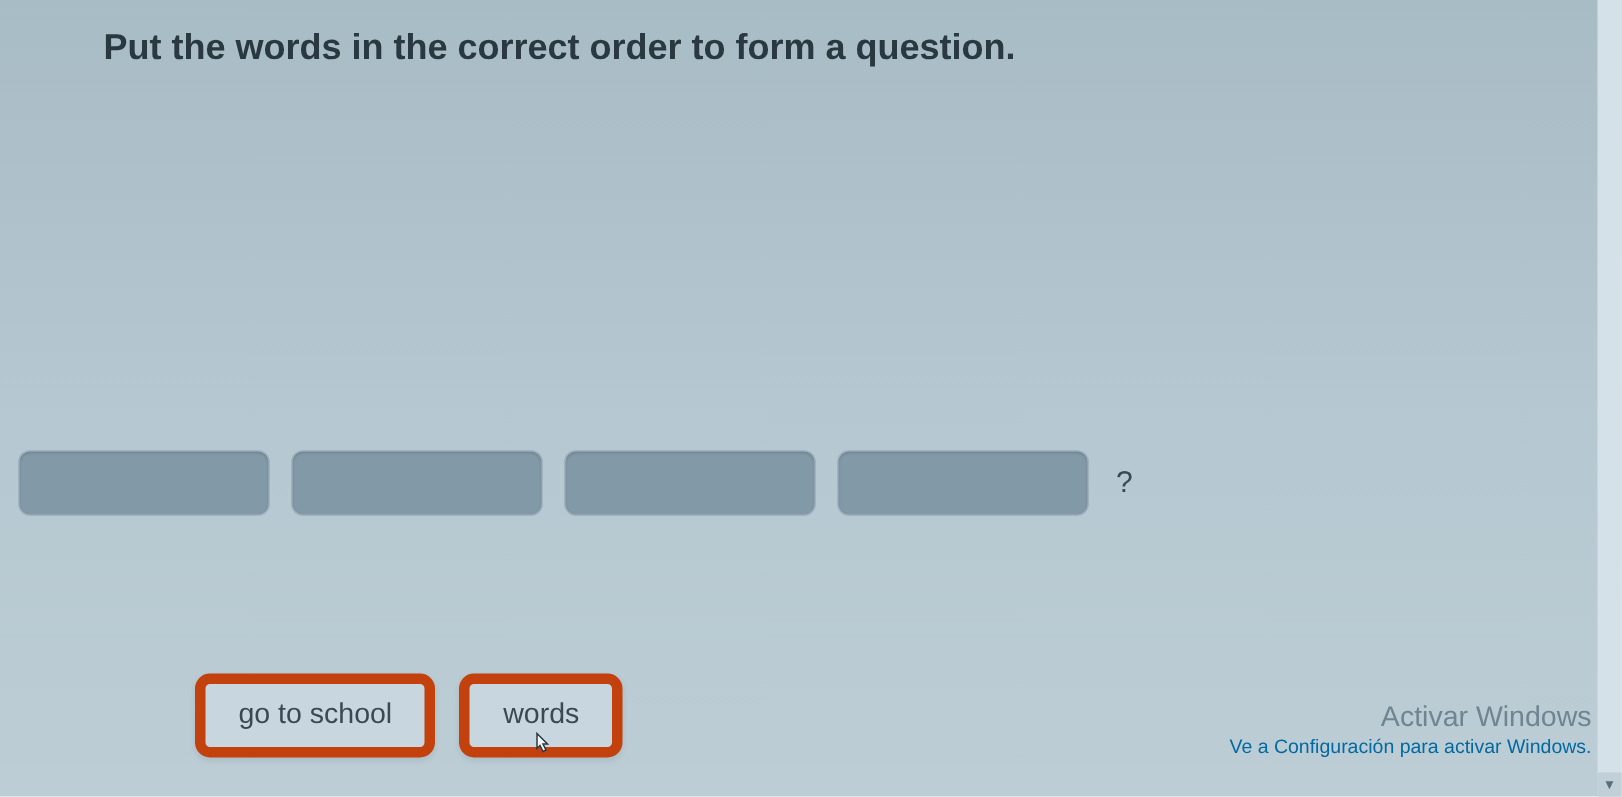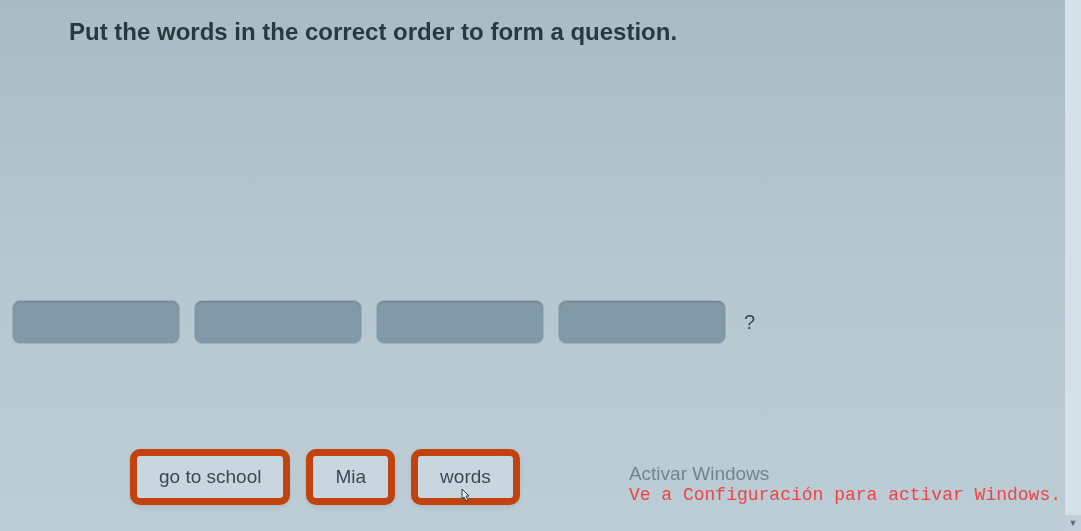--- a/index.html
+++ b/index.html
@@ -72,32 +72,31 @@
       left: 50%;
       transform: translateX(-50%);
       font-size: 14px;
       color: #2a3840;
       pointer-events: none;
     }
     .watermark {
       position: absolute;
       bottom: 26px;
       right: 20px;
-      text-align: left;
+      text-align: right;
     }
     .watermark-title {
       font-size: 19px;
       color: #6f8592;
       font-weight: 400;
     }
     .watermark-sub {
-      font-size: 18px;
-      color: #ef4444;
+      font-size: 13px;
+      color: #0369a1;
       font-weight: 400;
-      font-family: Liberation Mono, monospace;
     }
     .scrollbar-track {
       position: absolute;
       right: 0;
       top: 0;
       width: 16px;
       height: 100%;
       background: #d5e1e8;
     }
     .scrollbar-arrow {
@@ -122,21 +121,20 @@
 <div class="drop-zone-container">
   <div class="drop-slot"></div>
   <div class="drop-slot"></div>
   <div class="drop-slot"></div>
   <div class="drop-slot"></div>
   <span class="question-mark">?</span>
 </div>
 
 <div class="word-bank">
   <div class="word-chip">go to school</div>
-  <div class="word-chip">Mia</div>
   <div class="word-chip">
     <span>words</span>
     <span class="cursor-icon">
       <svg width="16" height="18" viewBox="0 0 16 18">
         <path d="M5 2 L5 12 L7 10 L9 14 L11 13 L9 9 L12 9 Z" fill="#f0f5f8" stroke="#2a3840" stroke-width="1"></path>
       </svg>
     </span>
   </div>
 </div>
 

